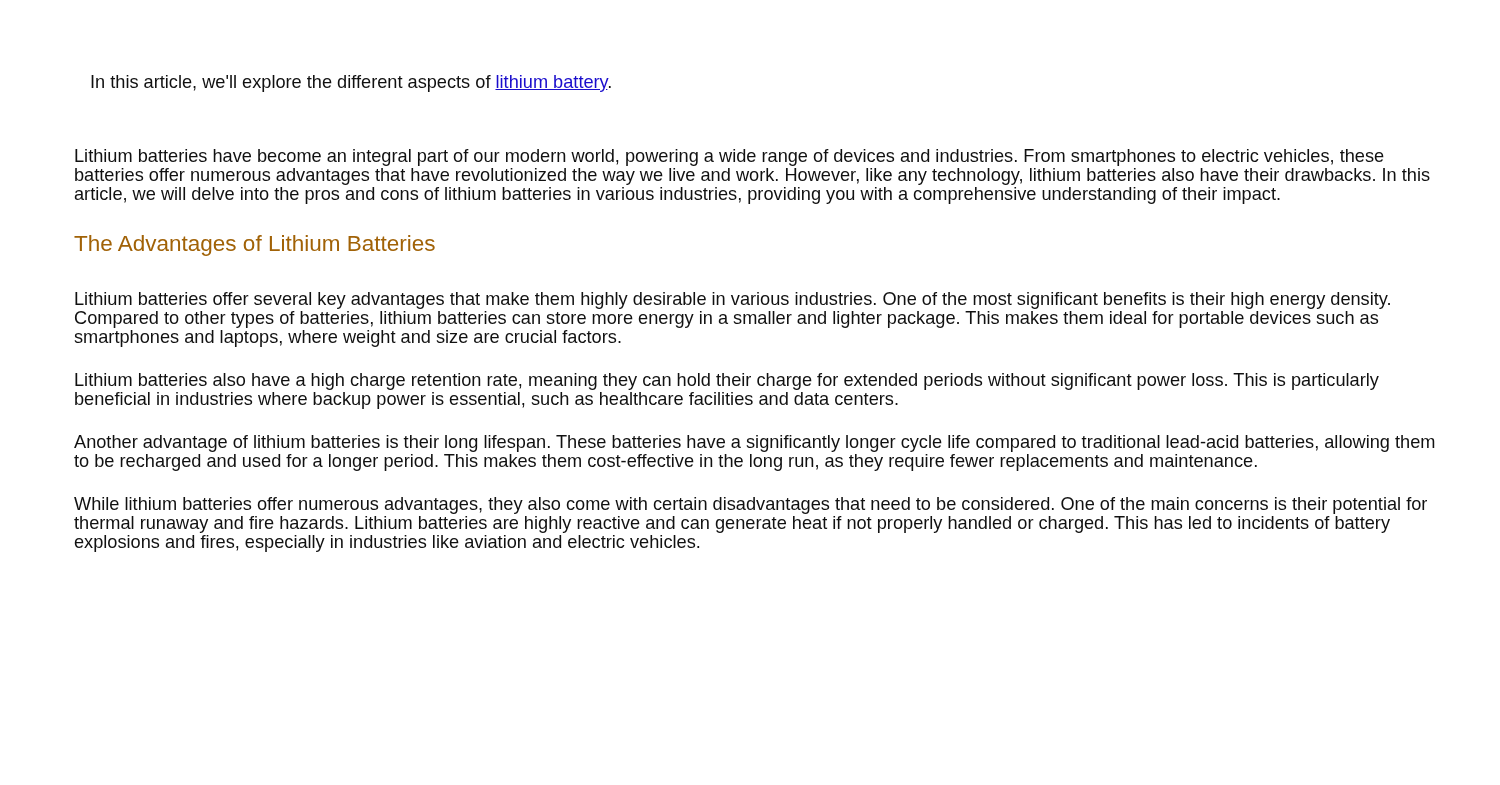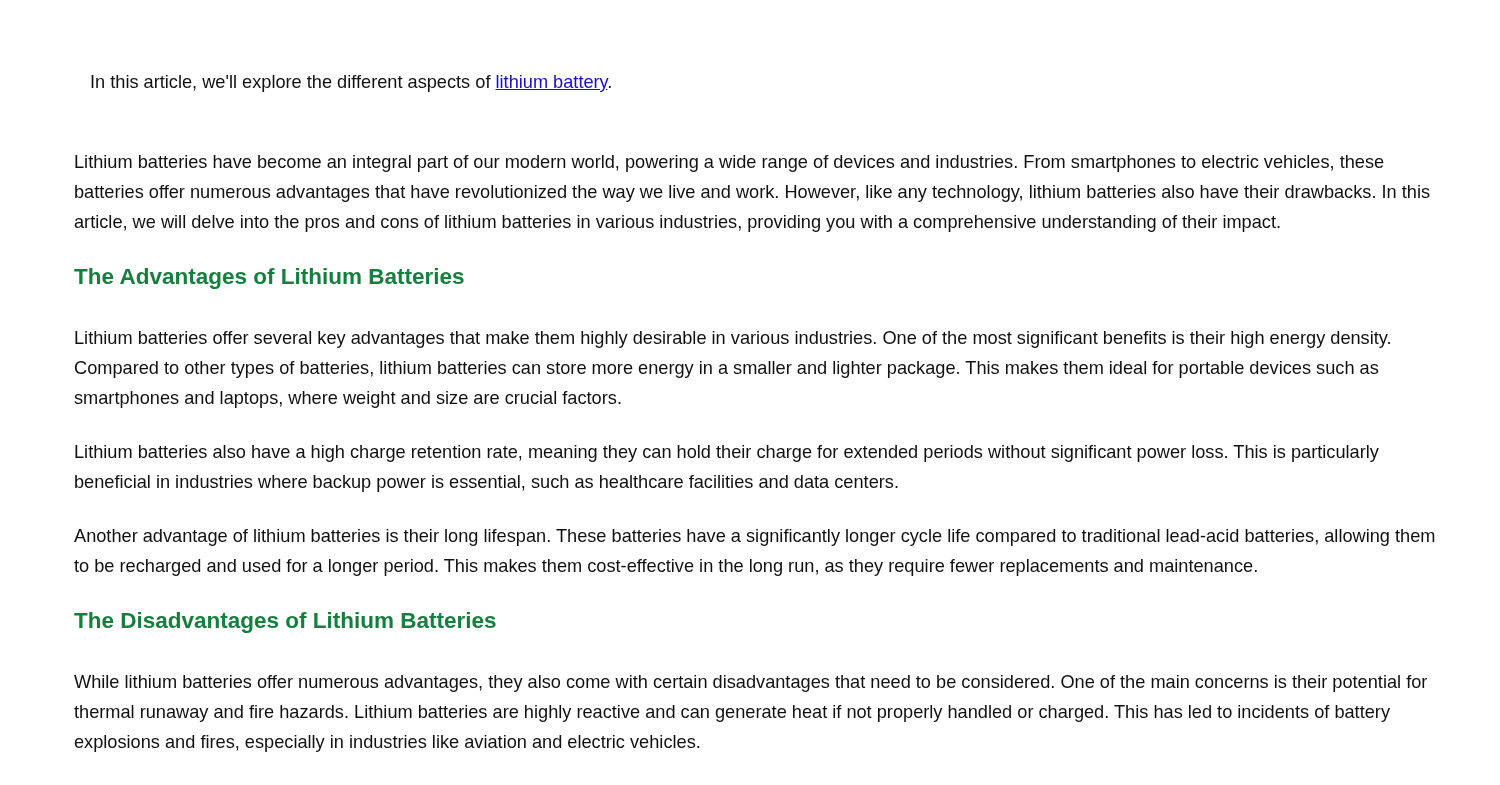--- a/index.html
+++ b/index.html
@@ -35,43 +35,42 @@
     }
     .content {
       position: absolute;
       left: 74px;
       top: 147px;
       width: 1362px;
     }
     p.body {
       margin: 0 0 24px 0;
       font-size: 18.2px;
-      line-height: 30px;
+      line-height: 19px;
     }
     h2.section {
       margin: 26px 0 32px 0;
       font-size: 22.5px;
       line-height: 28px;
-      font-weight: bold;
-      color: #15803d;
+      font-weight: normal;
+      color: #a16207;
     }
     .content > p.body:first-child { margin-bottom: 20px; }
   </style>
 </head>
 <body>
 
 <div class="article">
 
   <p class="intro"><span>In this article, we'll explore the different aspects of </span><a href="#">lithium battery</a><span>.</span></p>
 
   <div class="content">
     <p class="body">Lithium batteries have become an integral part of our modern world, powering a wide range of devices and industries. From smartphones to electric vehicles, these batteries offer numerous advantages that have revolutionized the way we live and work. However, like any technology, lithium batteries also have their drawbacks. In this article, we will delve into the pros and cons of lithium batteries in various industries, providing you with a comprehensive understanding of their impact.</p>
 
     <h2 class="section">The Advantages of Lithium Batteries</h2>
     <p class="body">Lithium batteries offer several key advantages that make them highly desirable in various industries. One of the most significant benefits is their high energy density. Compared to other types of batteries, lithium batteries can store more energy in a smaller and lighter package. This makes them ideal for portable devices such as smartphones and laptops, where weight and size are crucial factors.</p>
     <p class="body">Lithium batteries also have a high charge retention rate, meaning they can hold their charge for extended periods without significant power loss. This is particularly beneficial in industries where backup power is essential, such as healthcare facilities and data centers.</p>
     <p class="body">Another advantage of lithium batteries is their long lifespan. These batteries have a significantly longer cycle life compared to traditional lead-acid batteries, allowing them to be recharged and used for a longer period. This makes them cost-effective in the long run, as they require fewer replacements and maintenance.</p>
 
-    <h2 class="section">The Disadvantages of Lithium Batteries</h2>
     <p class="body">While lithium batteries offer numerous advantages, they also come with certain disadvantages that need to be considered. One of the main concerns is their potential for thermal runaway and fire hazards. Lithium batteries are highly reactive and can generate heat if not properly handled or charged. This has led to incidents of battery explosions and fires, especially in industries like aviation and electric vehicles.</p>
   </div>
 
 </div>
 
 </body></html>

